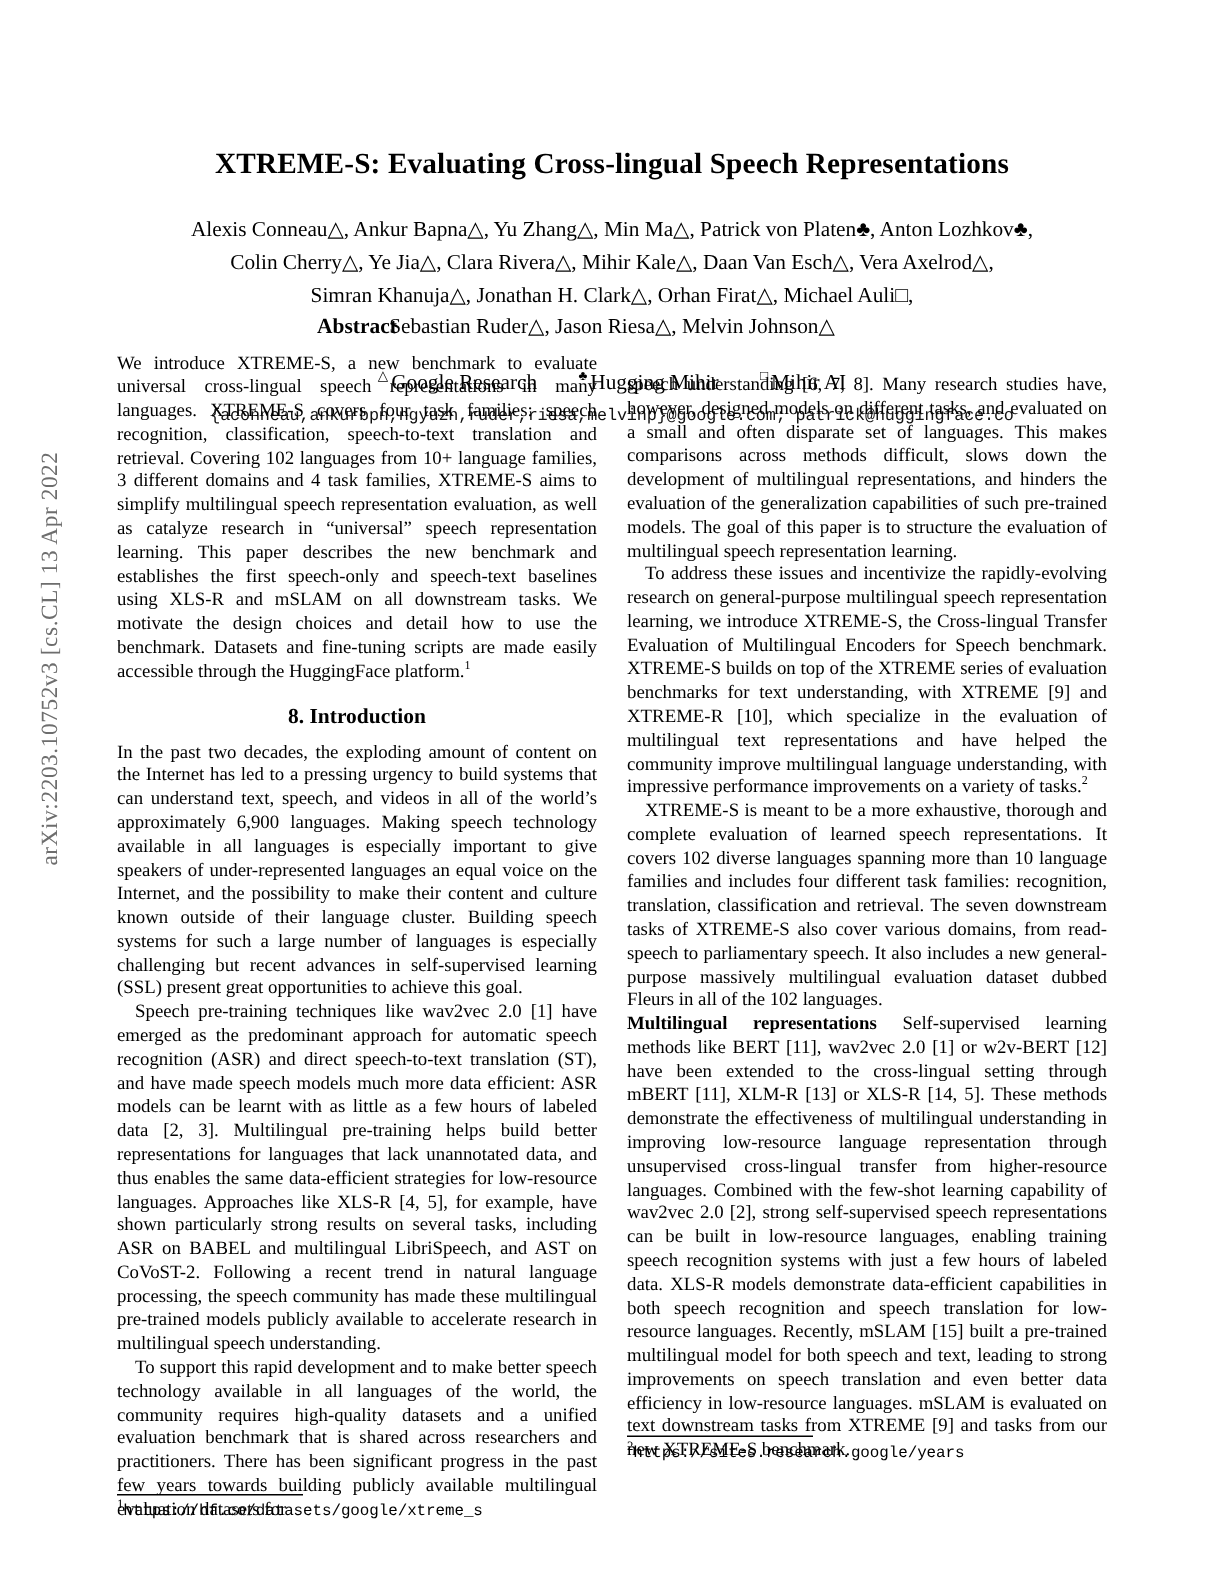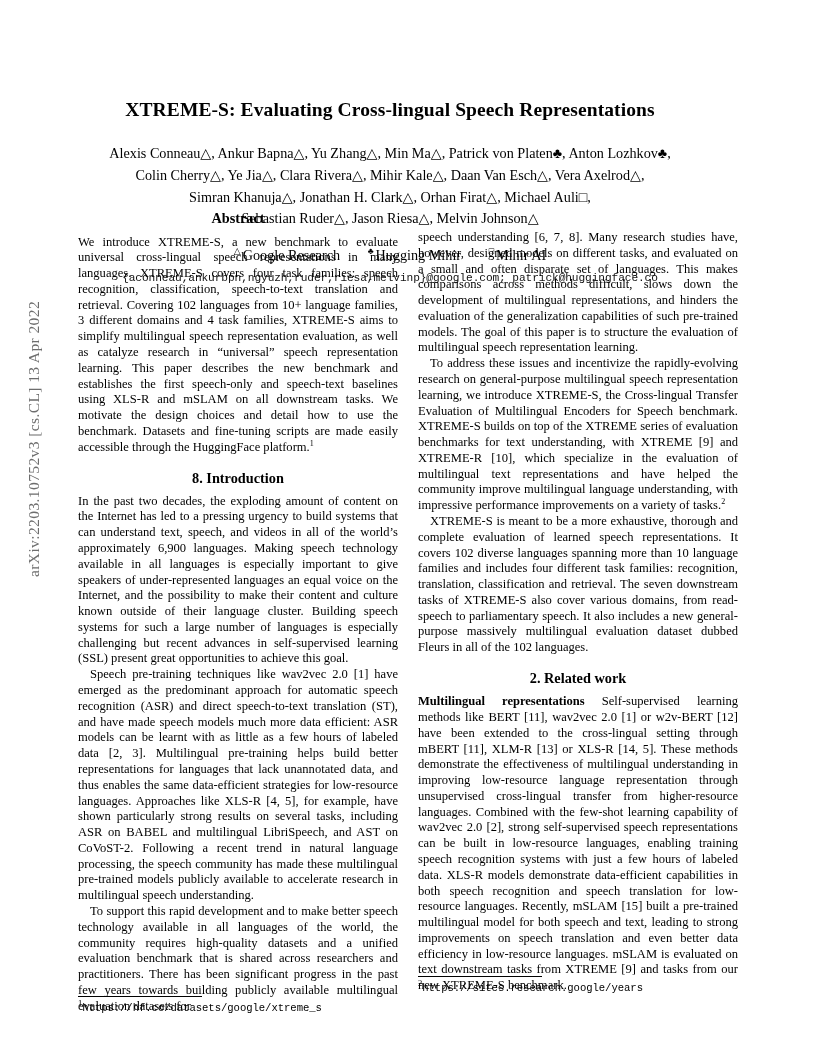--- a/index.html
+++ b/index.html
@@ -29,21 +29,21 @@
     font-family: "Liberation Serif", "DejaVu Serif", serif;
     font-size: 15.5px;
     letter-spacing: 0.4px;
     color: #6d6d6d;
     white-space: nowrap;
   }
 
   
   .header {
     position: absolute;
-    left: 60px;
+    left: 78px;
     top: 98px;
     width: 660px;
     text-align: center;
   }
   .paper-title {
     font-size: 19.5px;
     font-weight: bold;
     letter-spacing: 0.1px;
     margin: 0 0 22px 0;
     line-height: 1.2;
@@ -206,21 +206,20 @@
         <p class="footnote-text"><sup>1</sup><span>https://hf.co/datasets/google/xtreme_s</span></p>
       </div>
     </div>
 
     <div class="col">
       <div class="col-inner">
         <p class="para noindent">speech understanding [6, 7, 8]. Many research studies have, however, designed models on different tasks, and evaluated on a small and often disparate set of languages. This makes comparisons across methods difficult, slows down the development of multilingual representations, and hinders the evaluation of the generalization capabilities of such pre-trained models. The goal of this paper is to structure the evaluation of multilingual speech representation learning.</p>
         <p class="para"><span>To address these issues and incentivize the rapidly-evolving research on general-purpose multilingual speech representation learning, we introduce XTREME-S, the Cross-lingual Transfer Evaluation of Multilingual Encoders for Speech benchmark. XTREME-S builds on top of the XTREME series of evaluation benchmarks for text understanding, with XTREME [9] and XTREME-R [10], which specialize in the evaluation of multilingual text representations and have helped the community improve multilingual language understanding, with impressive performance improvements on a variety of tasks.</span><sup class="fn">2</sup></p>
         <p class="para">XTREME-S is meant to be a more exhaustive, thorough and complete evaluation of learned speech representations. It covers 102 diverse languages spanning more than 10 language families and includes four different task families: recognition, translation, classification and retrieval. The seven downstream tasks of XTREME-S also cover various domains, from read-speech to parliamentary speech. It also includes a new general-purpose massively multilingual evaluation dataset dubbed Fleurs in all of the 102 languages.</p>
 
-        <h2 class="section-head">2.   Related work</h2>
         <p class="para noindent"><span class="runin">Multilingual representations</span> <span>Self-supervised learning methods like BERT [11], wav2vec 2.0 [1] or w2v-BERT [12] have been extended to the cross-lingual setting through mBERT [11], XLM-R [13] or XLS-R [14, 5]. These methods demonstrate the effectiveness of multilingual understanding in improving low-resource language representation through unsupervised cross-lingual transfer from higher-resource languages. Combined with the few-shot learning capability of wav2vec 2.0 [2], strong self-supervised speech representations can be built in low-resource languages, enabling training speech recognition systems with just a few hours of labeled data. XLS-R models demonstrate data-efficient capabilities in both speech recognition and speech translation for low-resource languages. Recently, mSLAM [15] built a pre-trained multilingual model for both speech and text, leading to strong improvements on speech translation and even better data efficiency in low-resource languages. mSLAM is evaluated on text downstream tasks from XTREME [9] and tasks from our new XTREME-S benchmark.</span></p>
       </div>
 
       <div class="footnote-wrap">
         <div class="footnote-rule"></div>
         <p class="footnote-text"><sup>2</sup><span>https://sites.research.google/years</span></p>
       </div>
     </div>
 
   </div>

